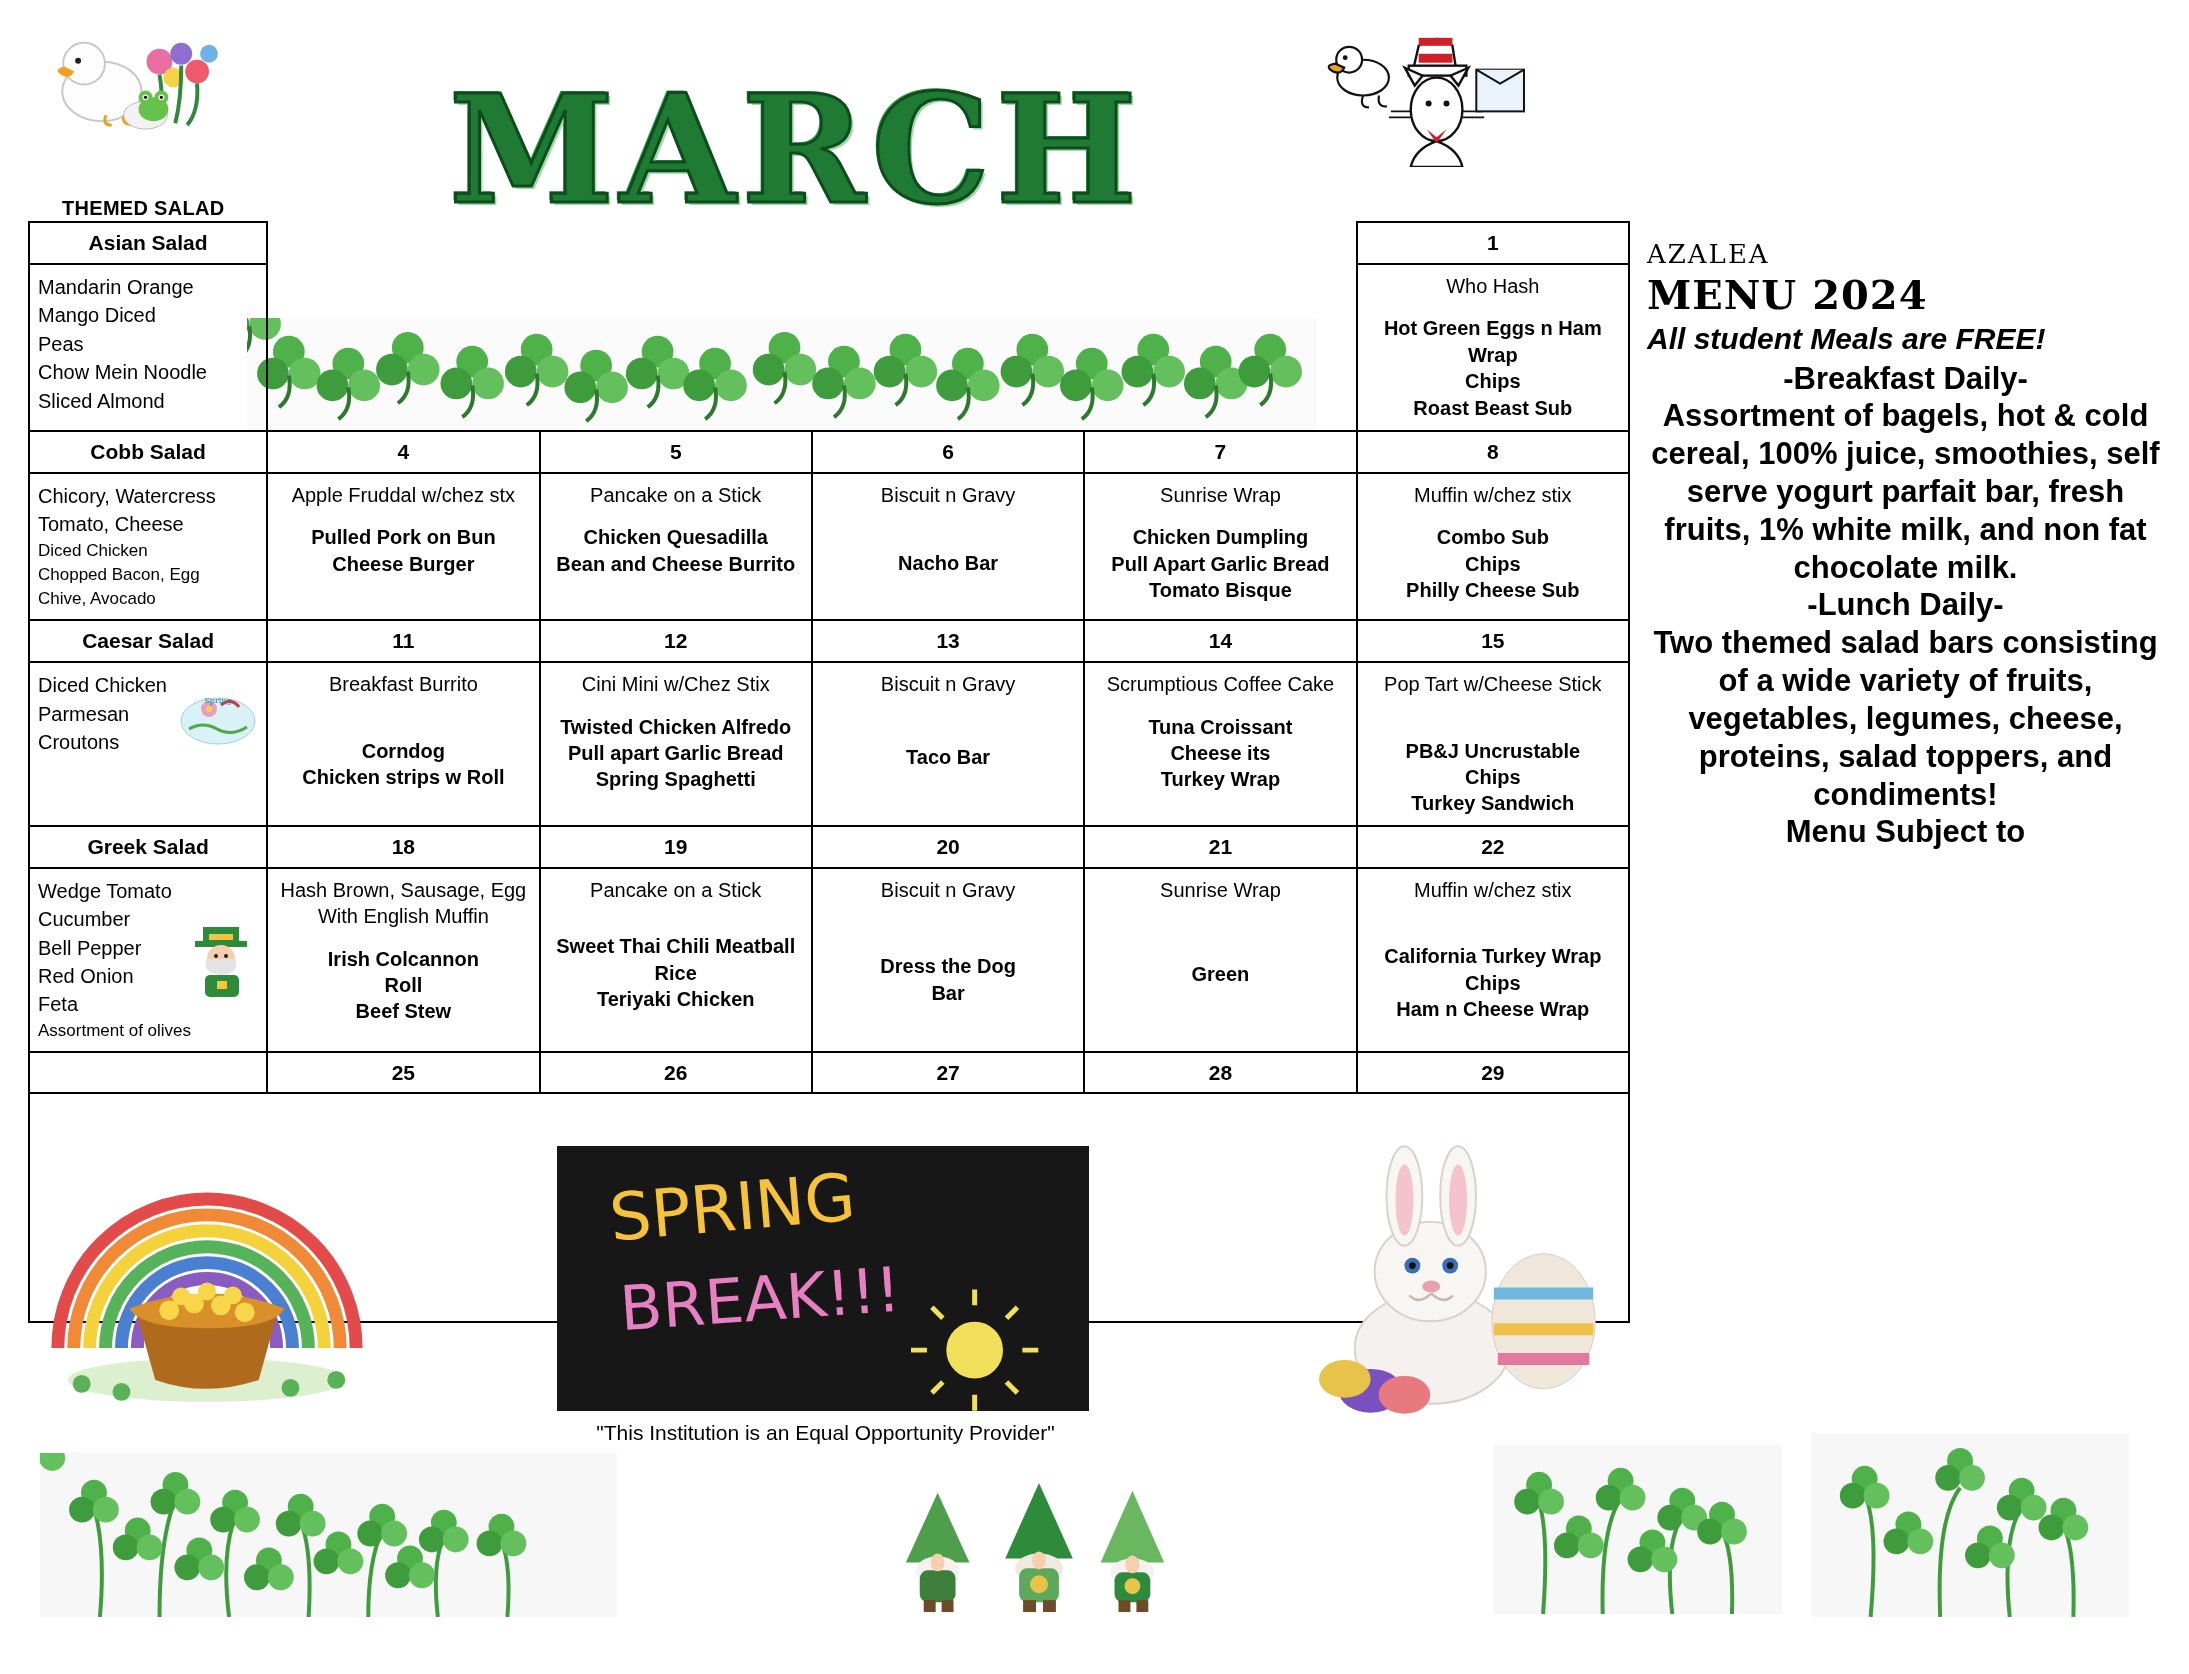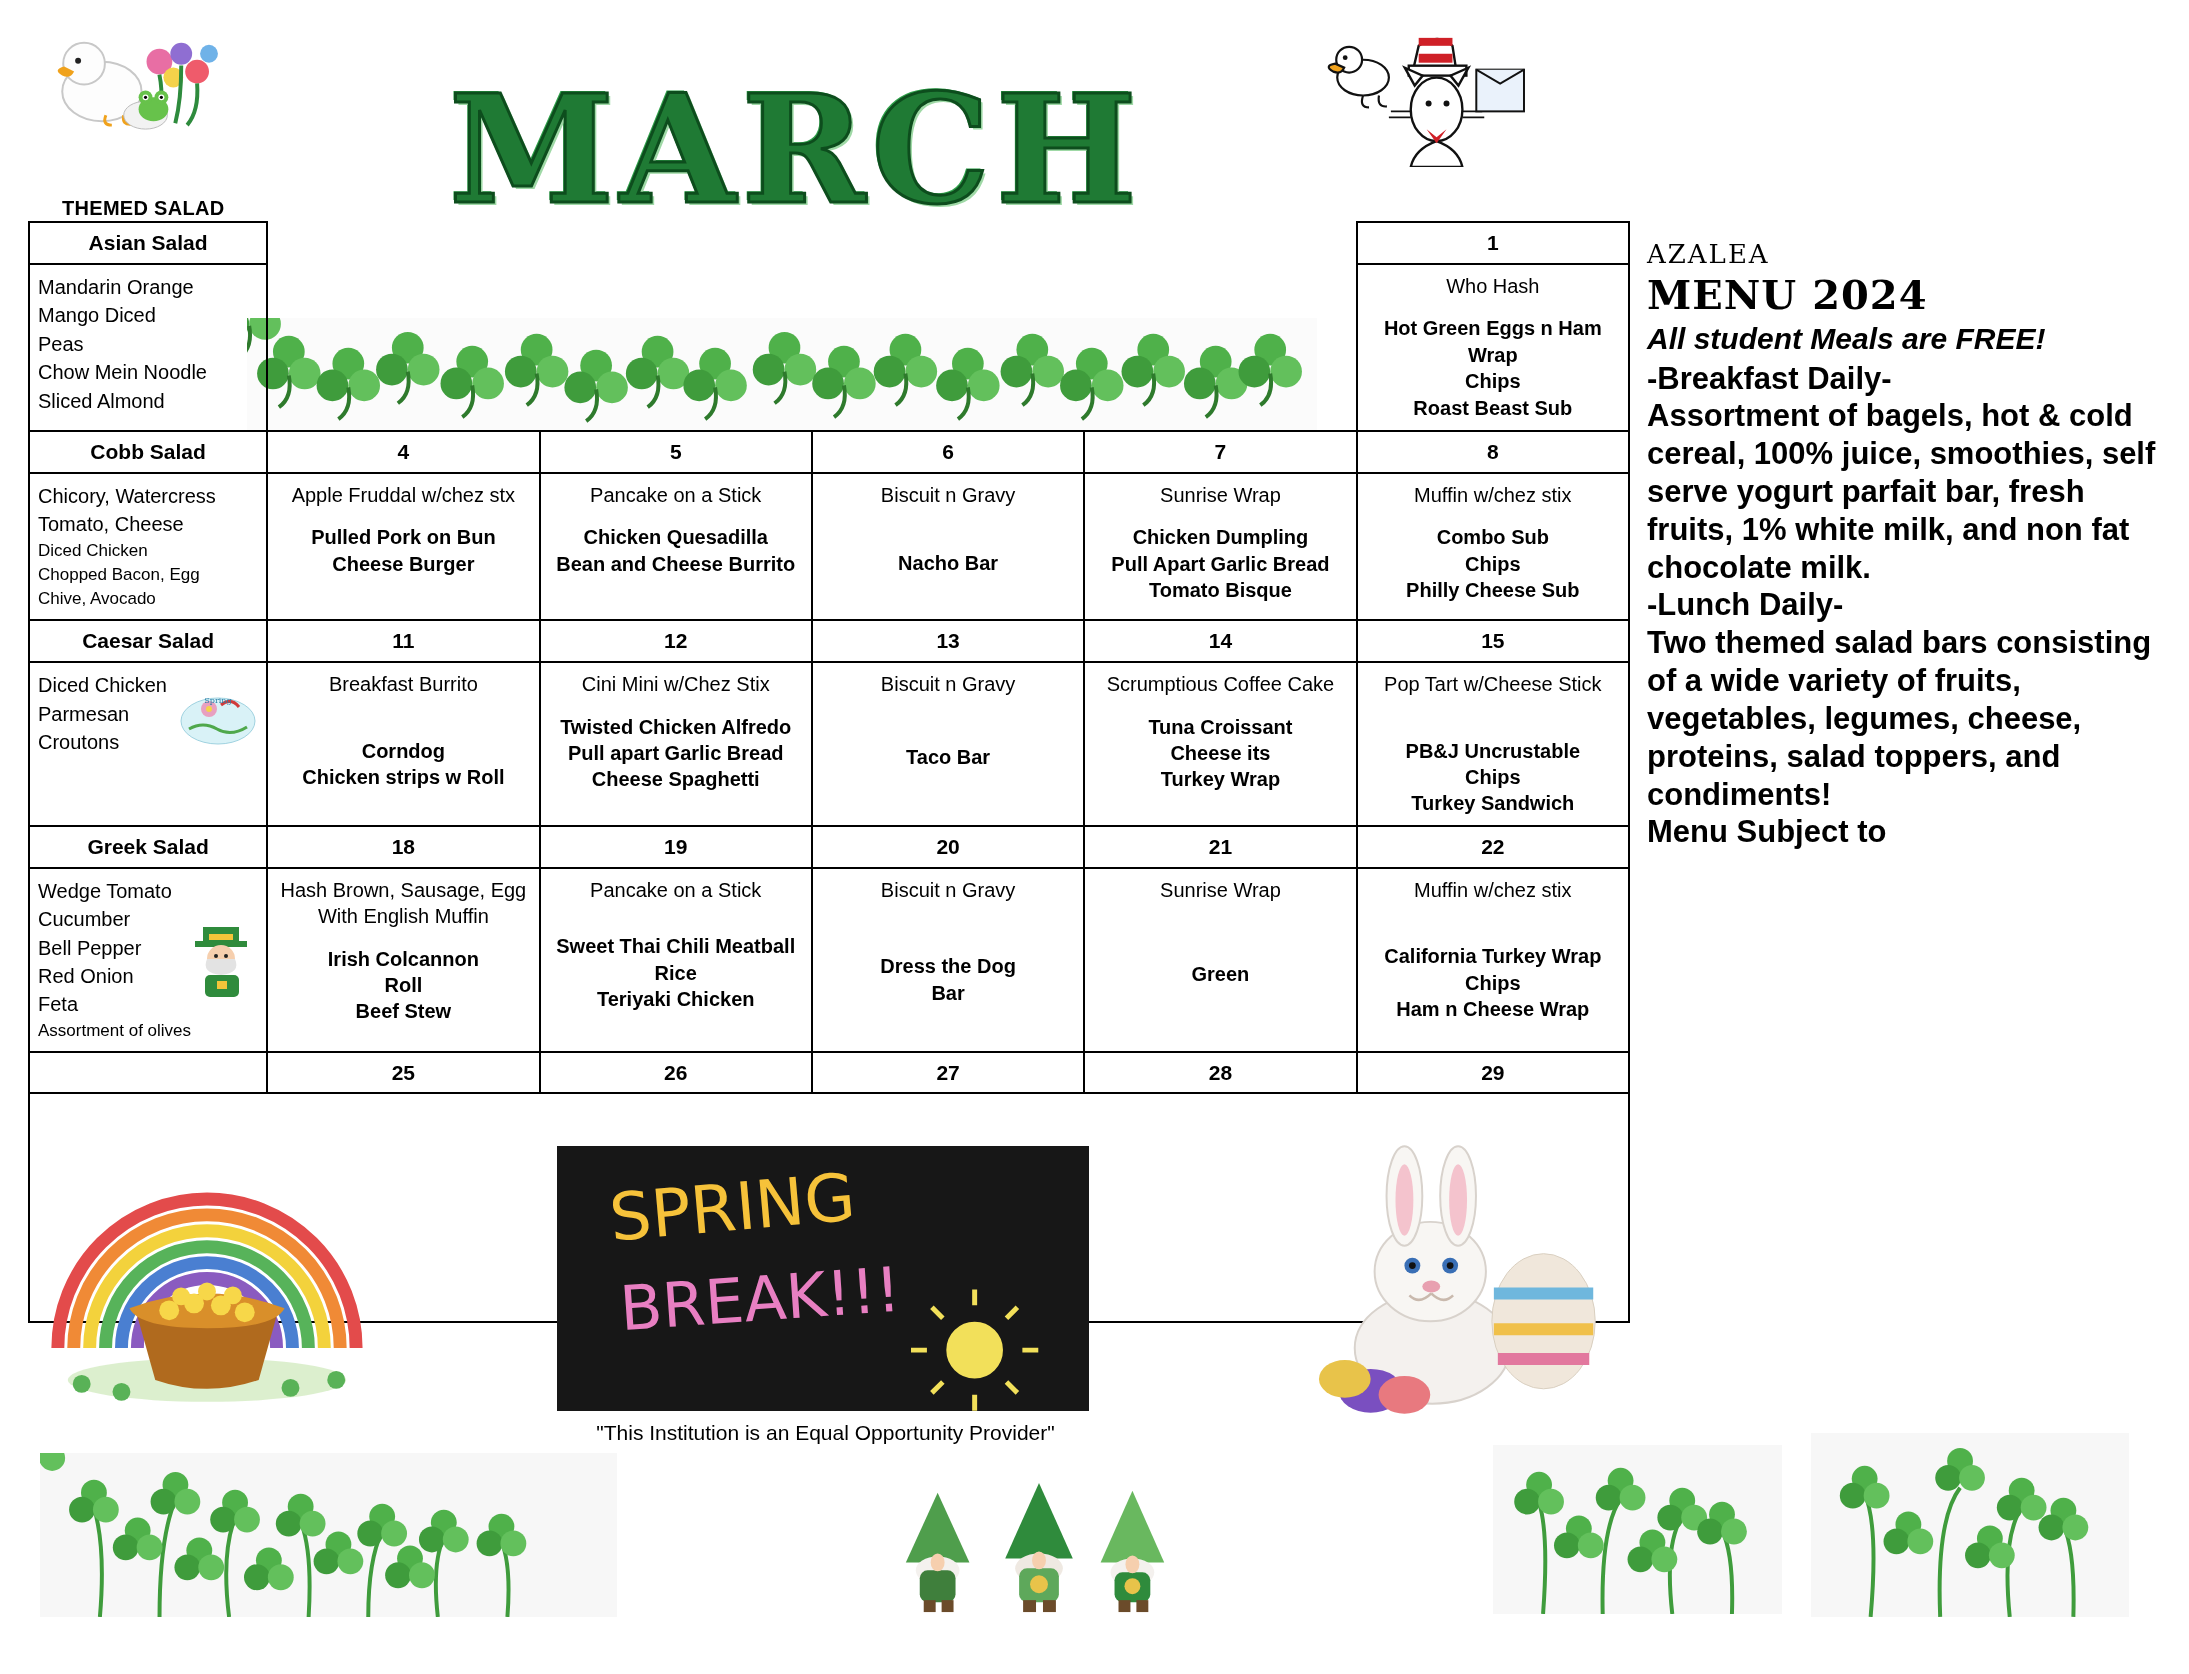--- a/index.html
+++ b/index.html
@@ -138,20 +138,21 @@
     font-size: 30px;
     font-weight: bold;
     font-style: italic;
     line-height: 1.12;
     margin-bottom: 4px;
   }
   .info-body {
     font-size: 31px;
     font-weight: bold;
     line-height: 1.22;
+    text-align: center;
   }
   .info-body .hdr { display: block; }
 
   
   .rainbow-pot {
     position: absolute;
     left: 30px; top: 1149px; width: 517px; height: 264px;
   }
   .springbreak-photo {
     position: absolute;
@@ -399,21 +400,21 @@
           <div class="bk">Breakfast Burrito</div>
           <div class="gap" style="height:40px"></div>
           <div class="ln">Corndog</div>
           <div class="ln">Chicken strips w Roll</div>
         </td>
         <td class="cell">
           <div class="bk">Cini Mini w/Chez Stix</div>
           <div class="gap"></div>
           <div class="ln">Twisted Chicken Alfredo</div>
           <div class="ln">Pull apart Garlic Bread</div>
-          <div class="ln">Cheese Spaghetti</div>
+          <div class="ln">Spring Spaghetti</div>
         </td>
         <td class="cell">
           <div class="bk">Biscuit n Gravy</div>
           <div class="gap" style="height:46px"></div>
           <div class="ln">Taco Bar</div>
         </td>
         <td class="cell">
           <div class="bk">Scrumptious Coffee Cake</div>
           <div class="gap"></div>
           <div class="ln">Tuna Croissant</div>

